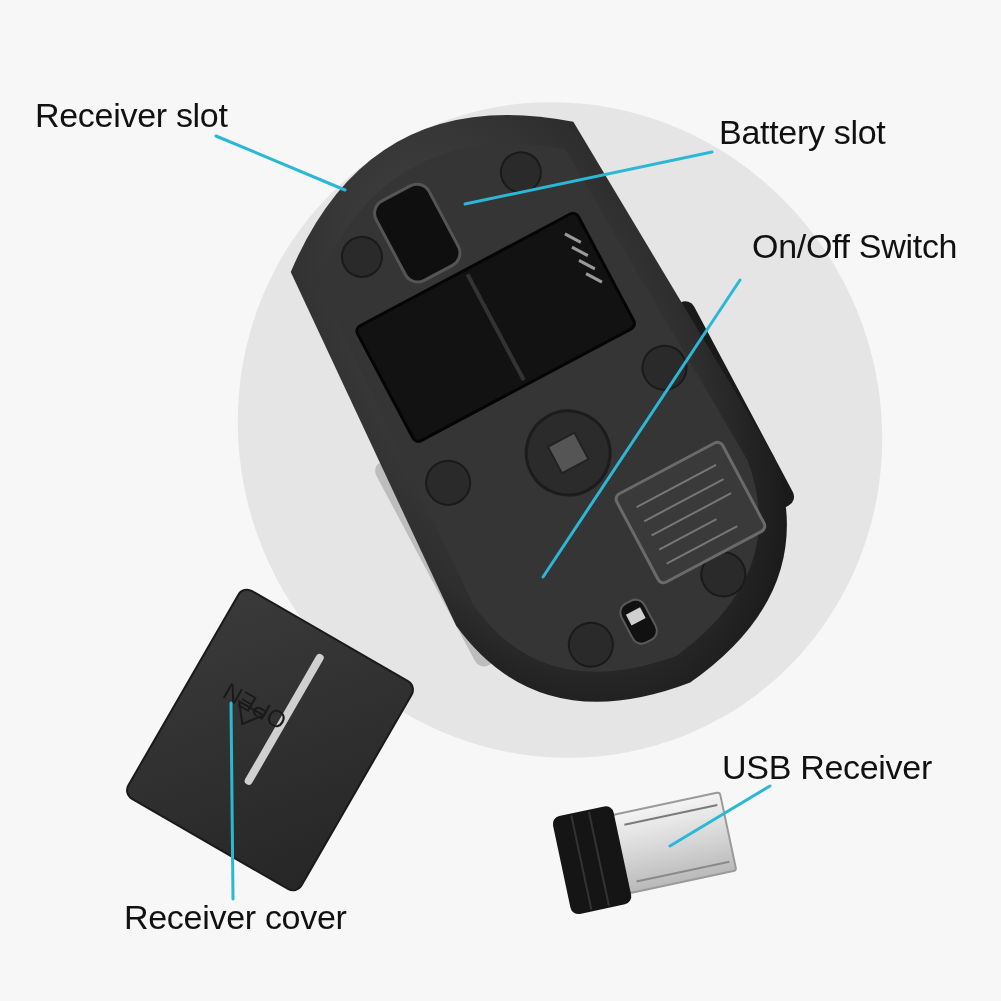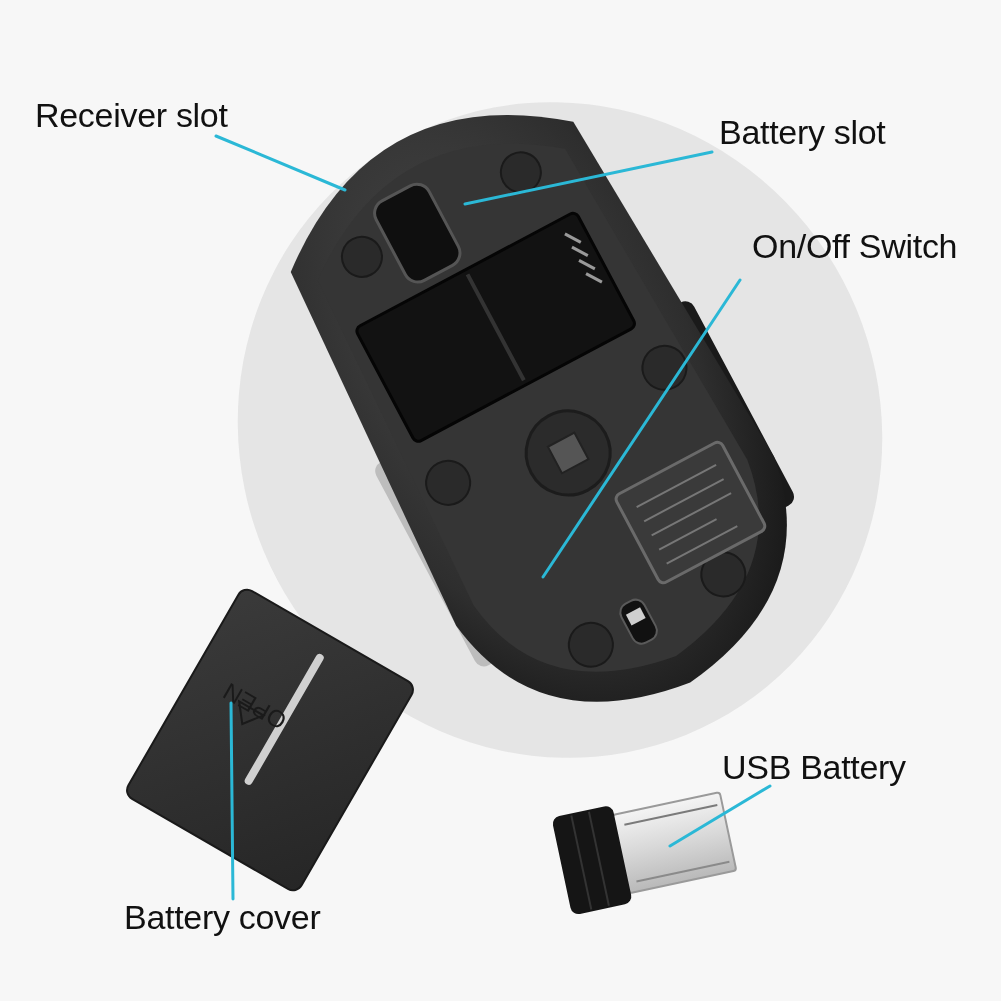--- a/index.html
+++ b/index.html
@@ -112,15 +112,15 @@
       <line x1="712" y1="152" x2="465" y2="204"></line>
       <line x1="740" y1="280" x2="543" y2="577"></line>
       <line x1="770" y1="786" x2="670" y2="846"></line>
       <line x1="231" y1="703" x2="233" y2="899"></line>
     </g>
   </svg>
 
   <div class="label" style="left:35px; top:96px;text-align:center;">Receiver slot</div>
   <div class="label" style="left:719px; top:113px;text-align:right;">Battery slot</div>
   <div class="label" style="left:724px; top:227px;margin-left:28px;">On/Off Switch</div>
-  <div class="label" style="left:722px; top:748px;">USB Battery</div>
-  <div class="label" style="left:124px; top:898px;">Battery cover</div>
+  <div class="label" style="left:722px; top:748px;">USB Receiver</div>
+  <div class="label" style="left:124px; top:898px;">Receiver cover</div>
 </div>
 
 </body></html>

